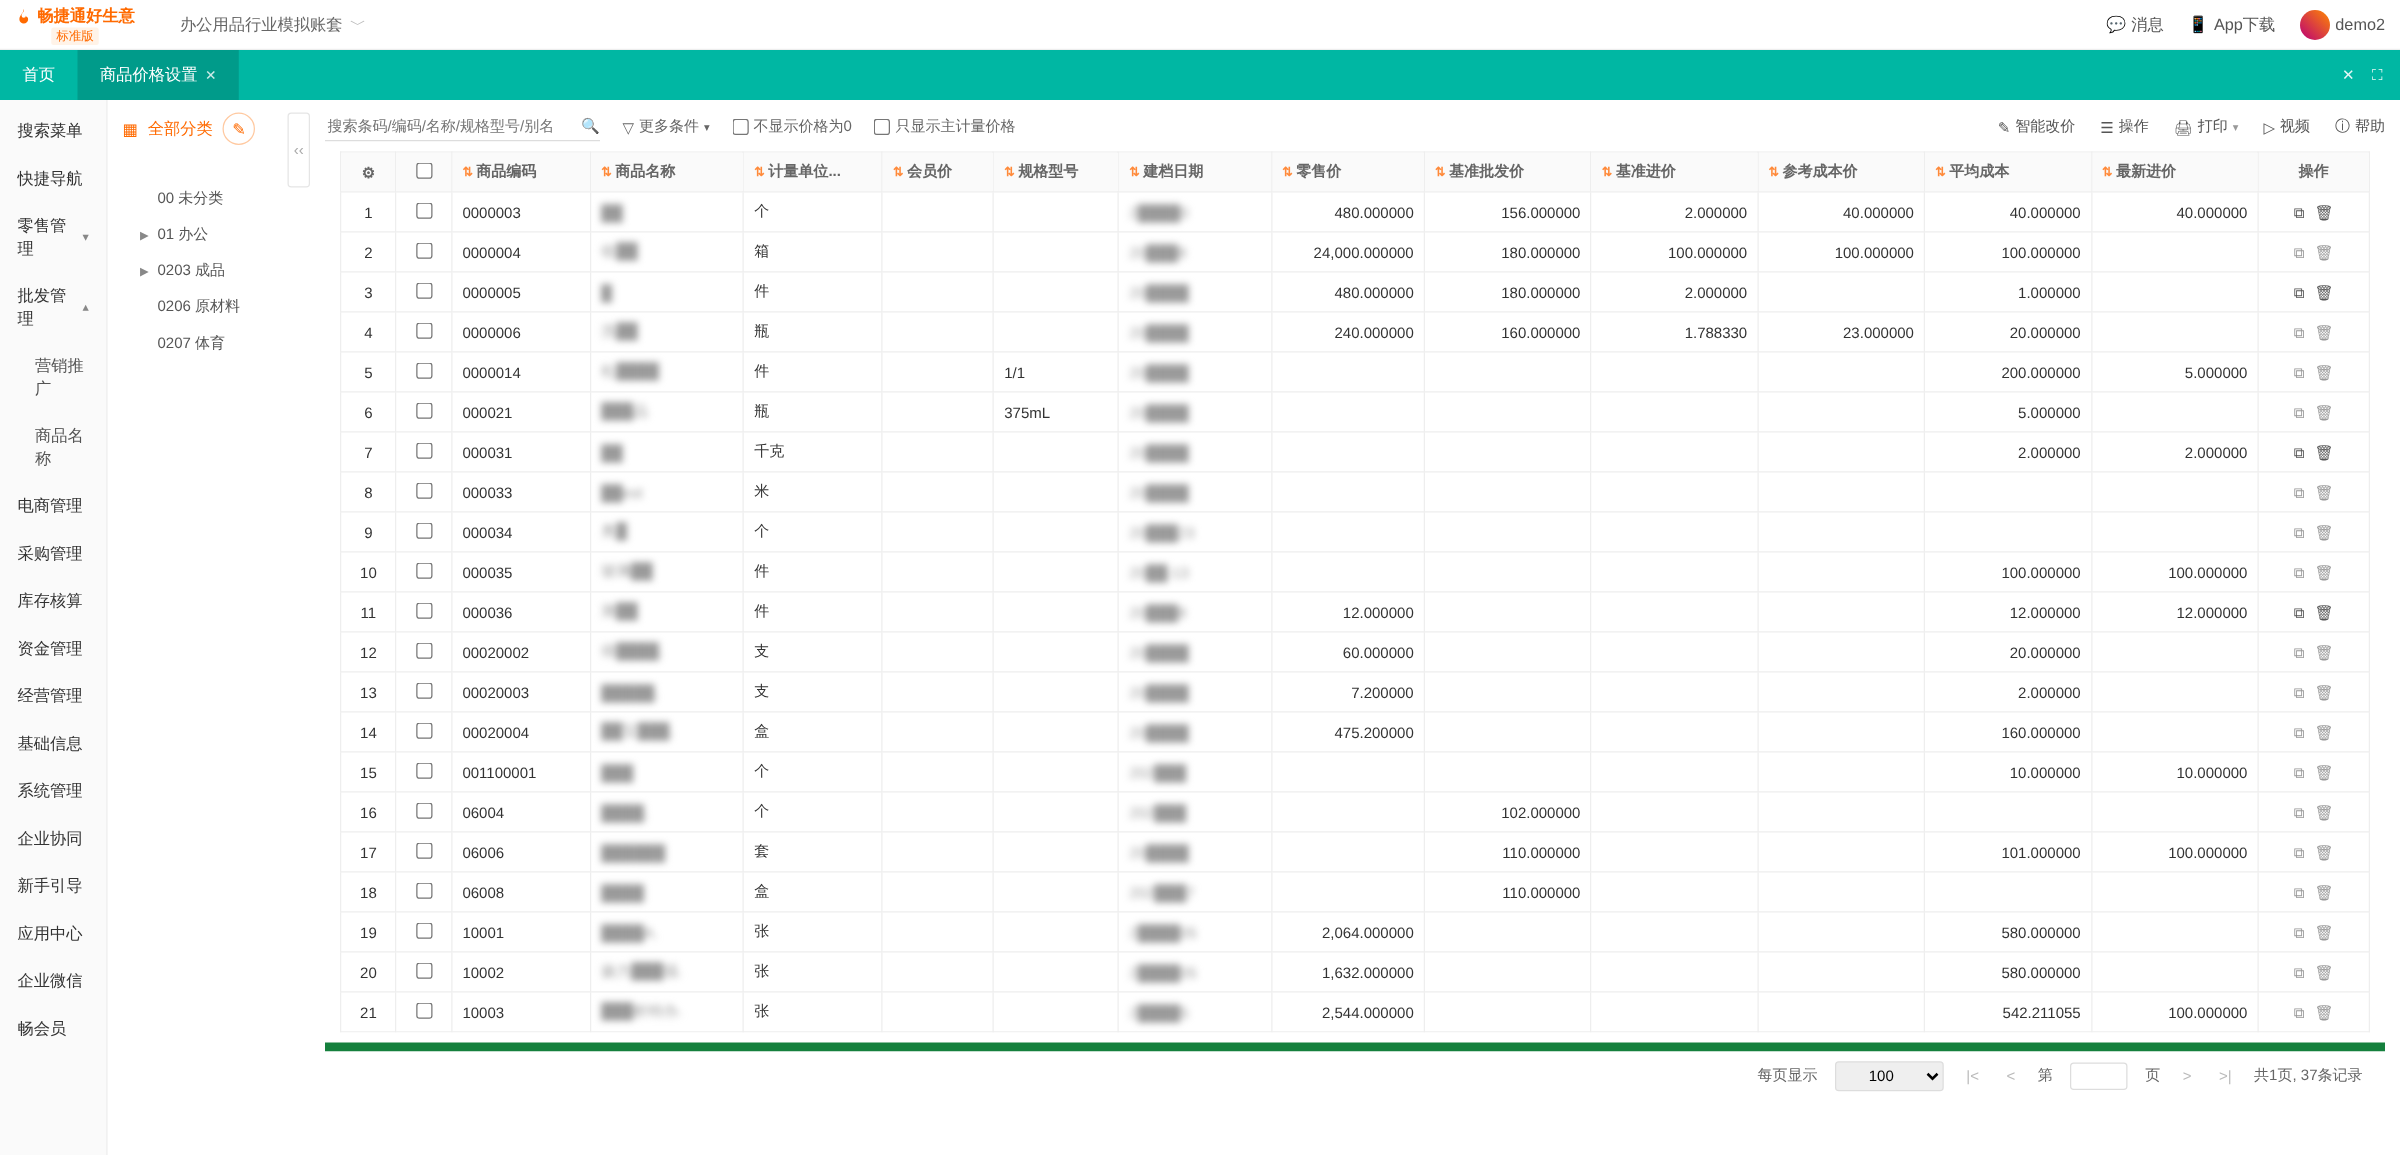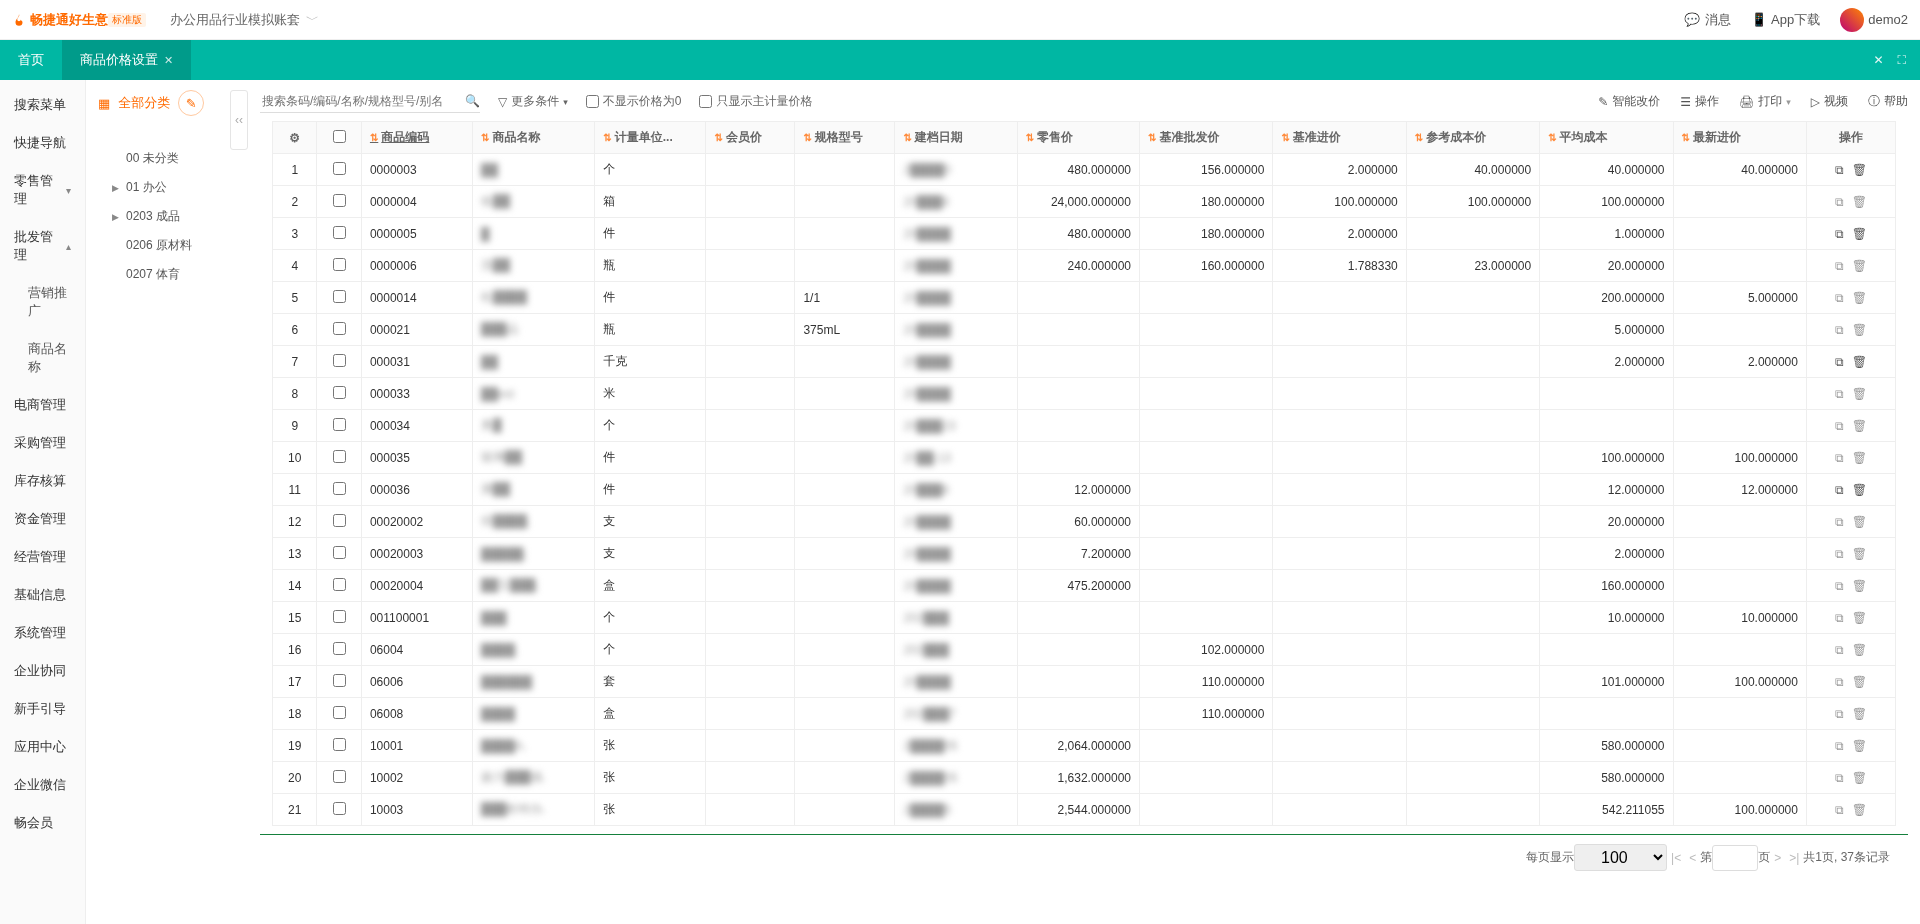--- a/index.html
+++ b/index.html
@@ -1,19 +1,19 @@
 <!DOCTYPE html>
 <html><head>
 <meta charset="utf-8">
 <style>
 *{box-sizing:border-box;margin:0;padding:0;font-family:"Microsoft YaHei",Arial,sans-serif}
 body{font-size:12px;color:#333;background:#fff;overflow:hidden}
 .app{width:1920px;height:924px;display:flex;flex-direction:column}
 .topbar{height:40px;display:flex;align-items:center;border-bottom:1px solid #eee;padding:0 12px}
-.logo{display:flex;flex-direction:row;align-items:center;margin-right:24px}
+.logo{display:flex;flex-direction:column;align-items:center;margin-right:36px}
 .logo-main{color:#ff6a00;font-size:13px;font-weight:bold;display:flex;align-items:center}
 .logo-main svg{margin-right:4px}
 .logo-sub{color:#ff6a00;font-size:10px;background:#fff3e8;padding:0 4px;border-radius:2px}
 .acct-select{color:#666;font-size:13px;display:flex;align-items:center;gap:6px;cursor:pointer}
 .top-right{margin-left:auto;display:flex;align-items:center;gap:20px;color:#555}
 .top-link{display:flex;align-items:center;gap:4px;cursor:pointer;font-size:13px}
 .avatar{width:24px;height:24px;border-radius:50%;background:linear-gradient(45deg,#b07,#f80);display:inline-block}
 .tabbar{height:40px;background:#00b7a3;display:flex;align-items:center;color:#fff}
 .tab{padding:0 18px;height:100%;display:flex;align-items:center;gap:6px;cursor:pointer;font-size:13px}
 .tab.active{background:#009b8a}
@@ -48,22 +48,22 @@
 table{width:100%;border-collapse:collapse;table-layout:fixed}
 th,td{border:1px solid #eee;padding:6px 8px;font-size:12px;text-align:left;white-space:nowrap;overflow:hidden;text-overflow:ellipsis;height:32px}
 th{background:#fafafa;color:#666;position:sticky;top:0}
 th .sort{color:#ff8a3a;font-size:10px;margin-right:3px}
 th.center,td.center{text-align:center}
 td.num{text-align:right}
 .row-chk{text-align:center}
 .op-cell{display:flex;gap:8px;justify-content:center;color:#999}
 .op-cell span{cursor:pointer}
 .op-cell.active{color:#555}
-.pager{height:46px;border-top:1px solid #15803d;display:flex;align-items:center;justify-content:flex-end;padding:0 18px;color:#666;font-size:12px}
-.pager select,.pager input{border:1px solid #ddd;border-radius:3px;padding:3px 22px;font-size:16px}
+.pager{height:46px;border-top:7px solid #15803d;display:flex;align-items:center;justify-content:flex-end;gap:14px;padding:0 18px;color:#666;font-size:12px}
+.pager select,.pager input{border:1px solid #ddd;border-radius:3px;padding:3px 22px;font-size:12px}
 .pager .pg-input{width:42px;text-align:center}
 .pg-btn{cursor:pointer;color:#bbb;padding:2px 4px}
 .blur{filter:blur(3px);color:#999}
 </style>
 </head>
 <body>
 
 <div class="app">
 
   <div class="topbar">
@@ -243,21 +243,21 @@
               </div>
             </div>
           </div>
 
           <div class="table-wrap">
             <table>
               <thead>
                   <tr id="thead-row">
                     <th class="center" style="width: 40px;"><span>⚙</span></th>
                     <th class="center" style="width: 40px;"><input type="checkbox" style=""></th>
-                    <th style="width: 100px; text-decoration: underline;"><span class="sort">⇅</span>商品编码</th>
+                    <th style="width: 100px;"><span class="sort">⇅</span>商品编码</th>
                     <th style="width: 110px;"><span class="sort">⇅</span>商品名称</th>
                     <th style="width: 100px;"><span class="sort">⇅</span>计量单位...</th>
                     <th style="width: 80px;"><span class="sort">⇅</span>会员价</th>
                     <th style="width: 90px;"><span class="sort">⇅</span>规格型号</th>
                     <th style="width: 110px;"><span class="sort">⇅</span>建档日期</th>
                     <th style="width: 110px;"><span class="sort">⇅</span>零售价</th>
                     <th style="width: 120px;"><span class="sort">⇅</span>基准批发价</th>
                     <th style="width: 120px;"><span class="sort">⇅</span>基准进价</th>
                     <th style="width: 120px;"><span class="sort">⇅</span>参考成本价</th>
                     <th style="width: 120px;"><span class="sort">⇅</span>平均成本</th>

